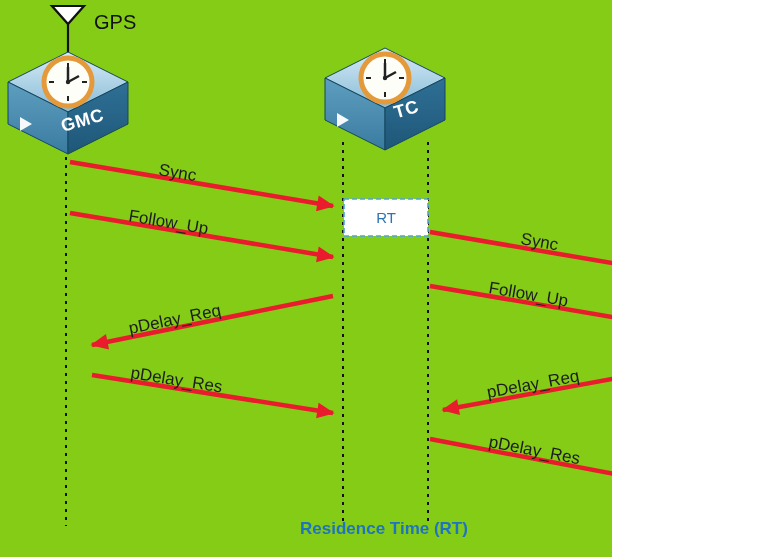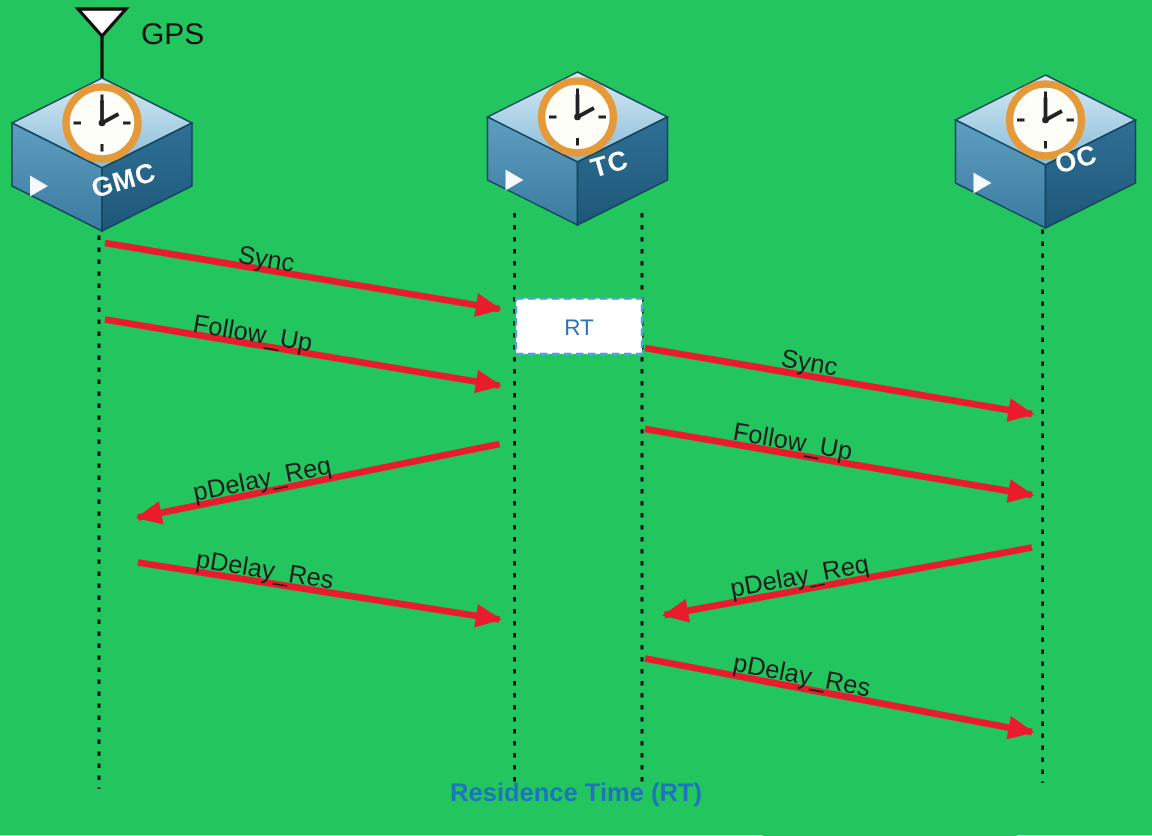--- a/index.html
+++ b/index.html
@@ -1,19 +1,19 @@
 <!DOCTYPE html>
 <html><head>
 <meta charset="utf-8">
 <style>
   html,body{margin:0;padding:0;background:#ffffff;}
   .canvas{
     position:relative;
-    width:768px;height:557px;
-    background:#22c55e;
+    width:612px;height:557px;
+    background:#84cc16;
     font-family:"Liberation Sans", sans-serif;
     overflow:hidden;
   }
   svg{display:block;}
   text{font-family:"Liberation Sans", sans-serif;}
   .msg-label{font-size:17px;fill:#1d1d1d;}
   .node-label{font-size:18px;font-weight:600;fill:#ffffff;letter-spacing:.5px;}
   .gps-label{font-size:20px;fill:#111111;}
   .rt-label{font-size:15px;fill:#2E74B5;}
   .footer-label{font-size:17px;font-weight:600;fill:#1F74BE;}

